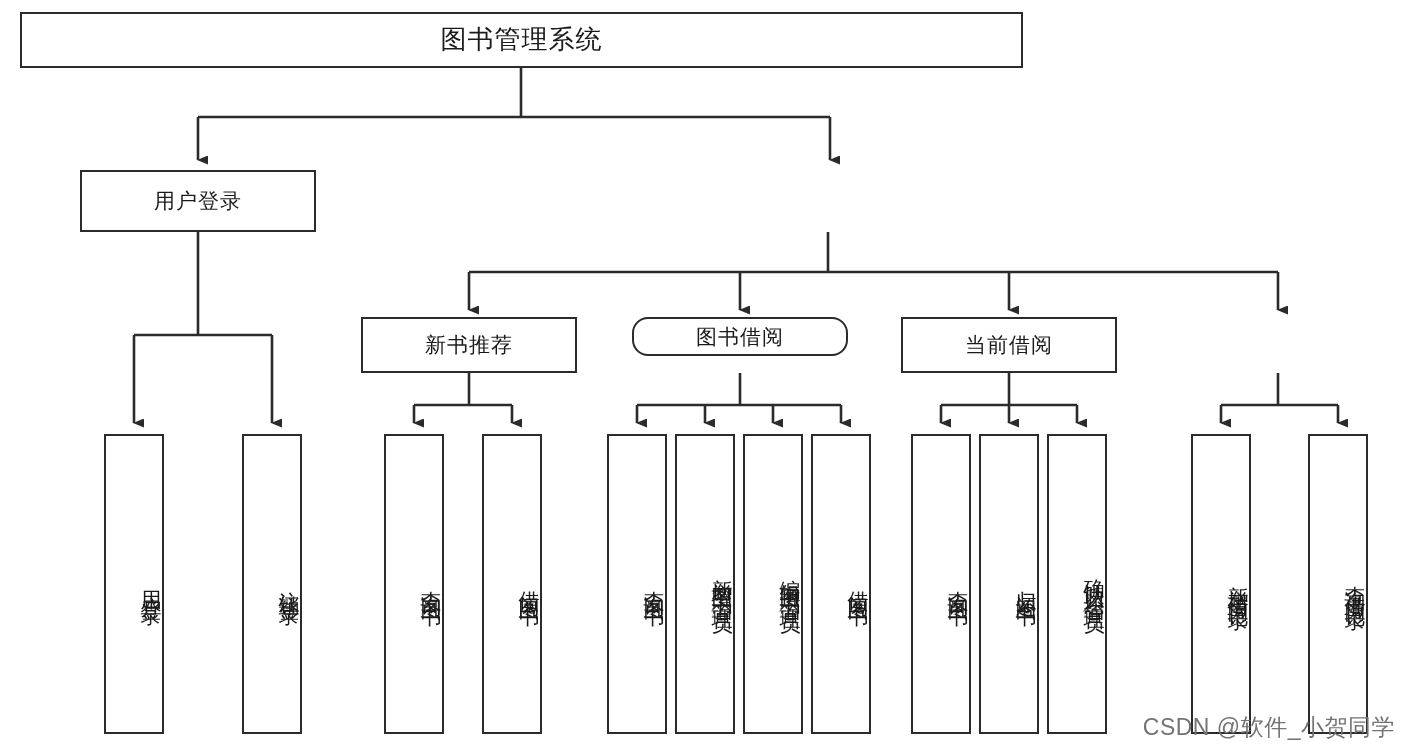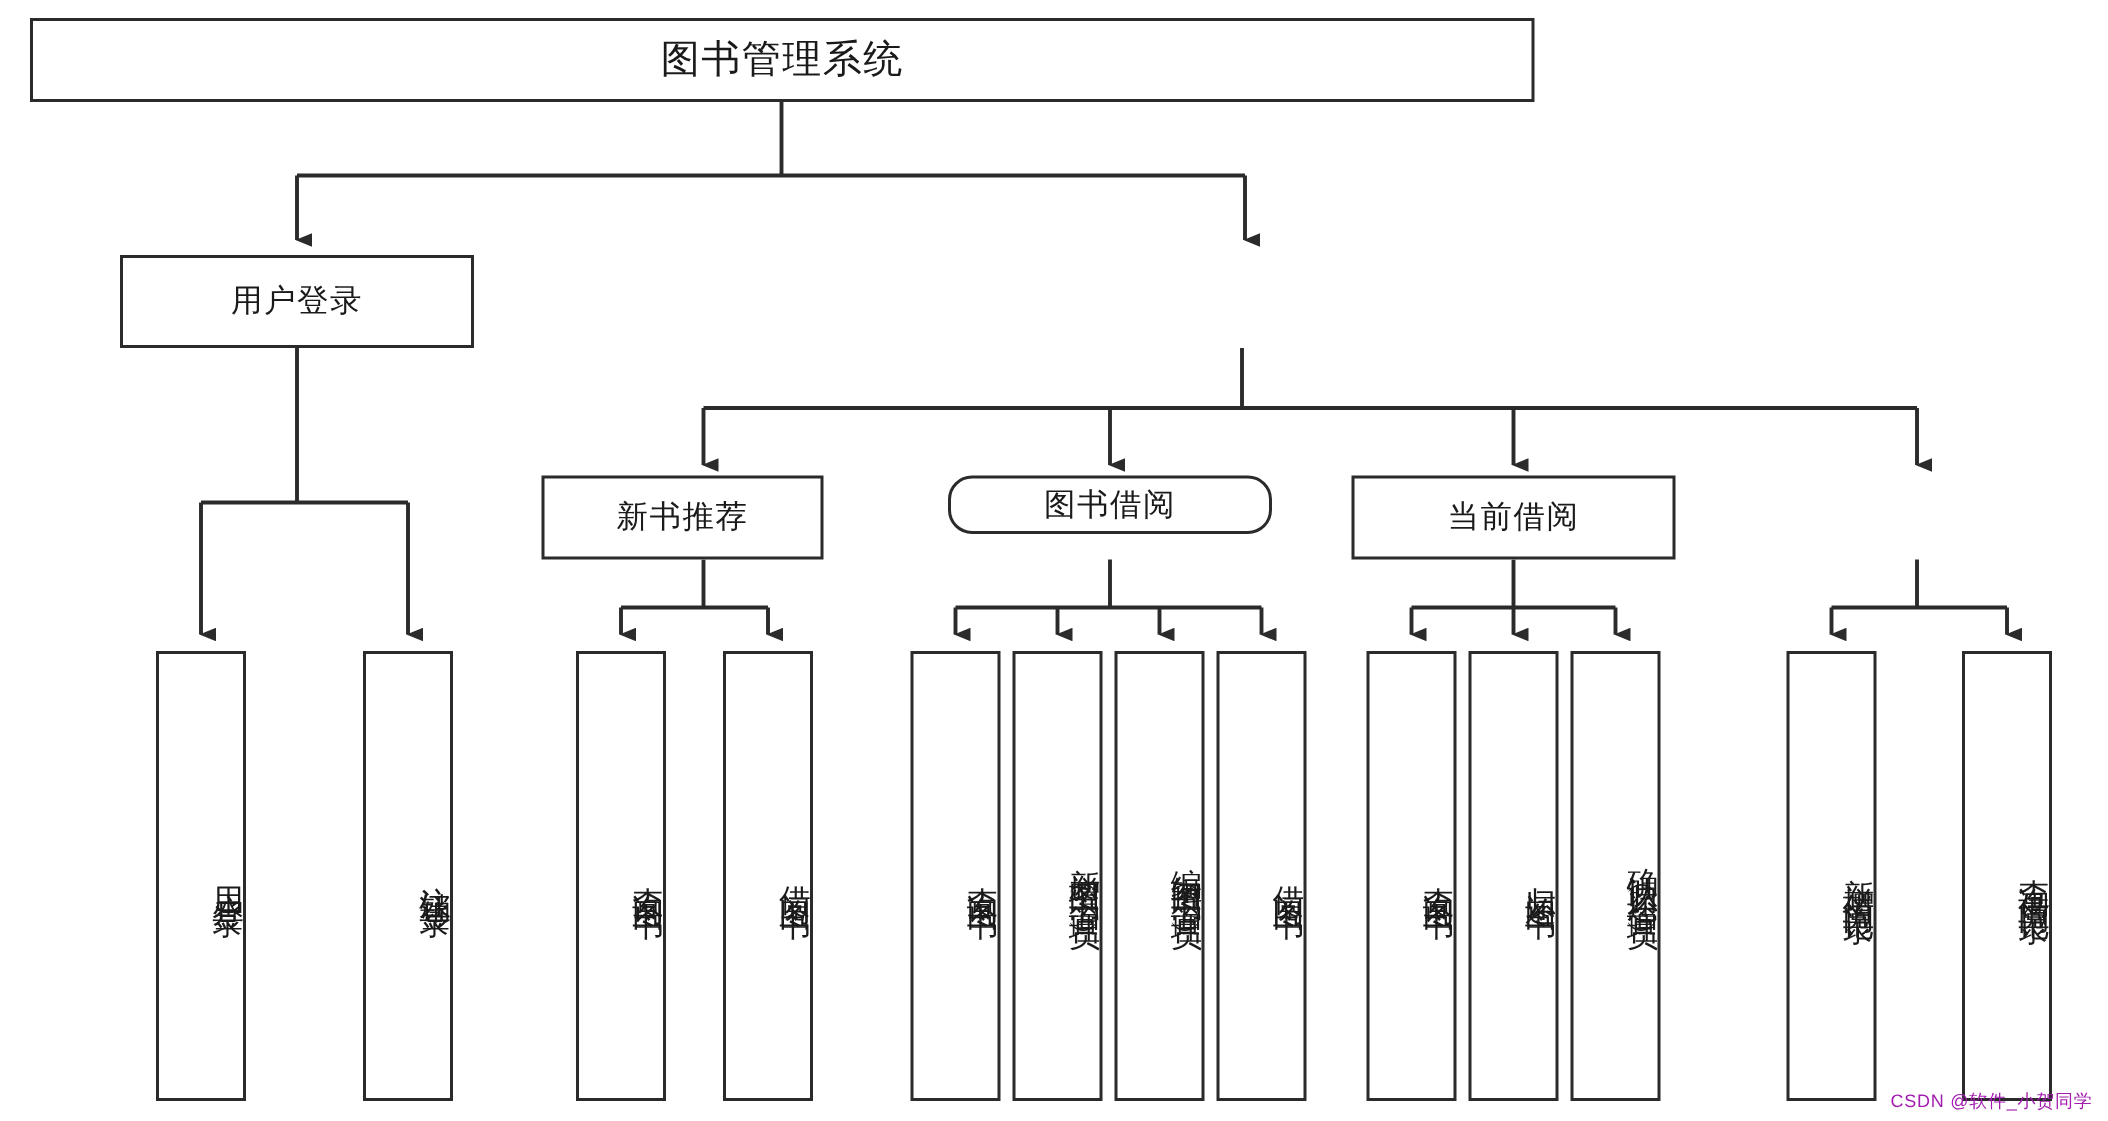--- a/index.html
+++ b/index.html
@@ -57,22 +57,22 @@
     white-space: nowrap;
     overflow: hidden;
   }
   .node.v.tall {
     align-items: flex-start;
   }
   .watermark {
     position: absolute;
     right: 10px;
     bottom: 4px;
-    font-size: 12px;
-    color: #a21caf;
+    font-size: 23px;
+    color: #737373;
     letter-spacing: 0.5px;
     white-space: nowrap;
     user-select: none;
   }
 </style>
 </head>
 <body>
 
 <div id="canvas">
 
@@ -127,21 +127,21 @@
   </svg>
 
   <div class="node h root" style="left:20px; top:12px; width:1003px; height:56px;">
     <span>图书管理系统</span>
   </div>
 
   <div class="node h" style="left:80px; top:170px; width:236px; height:62px;">
     <span>用户登录</span>
   </div>
 
-  <div class="node h" style="left:361px; top:317px; width:188px; height:56px;">
+  <div class="node h" style="left:361px; top:317px; width:216px; height:56px;">
     <span>新书推荐</span>
   </div>
   <div class="node h" style="left:632px; top:317px; width:216px; height:39px;border-radius:16px;">
     <span>图书借阅</span>
   </div>
   <div class="node h" style="left:901px; top:317px; width:216px; height:56px;">
     <span>当前借阅</span>
   </div>
 
   <div class="node v" style="left:104px; top:434px; width:60px; height:300px;">

